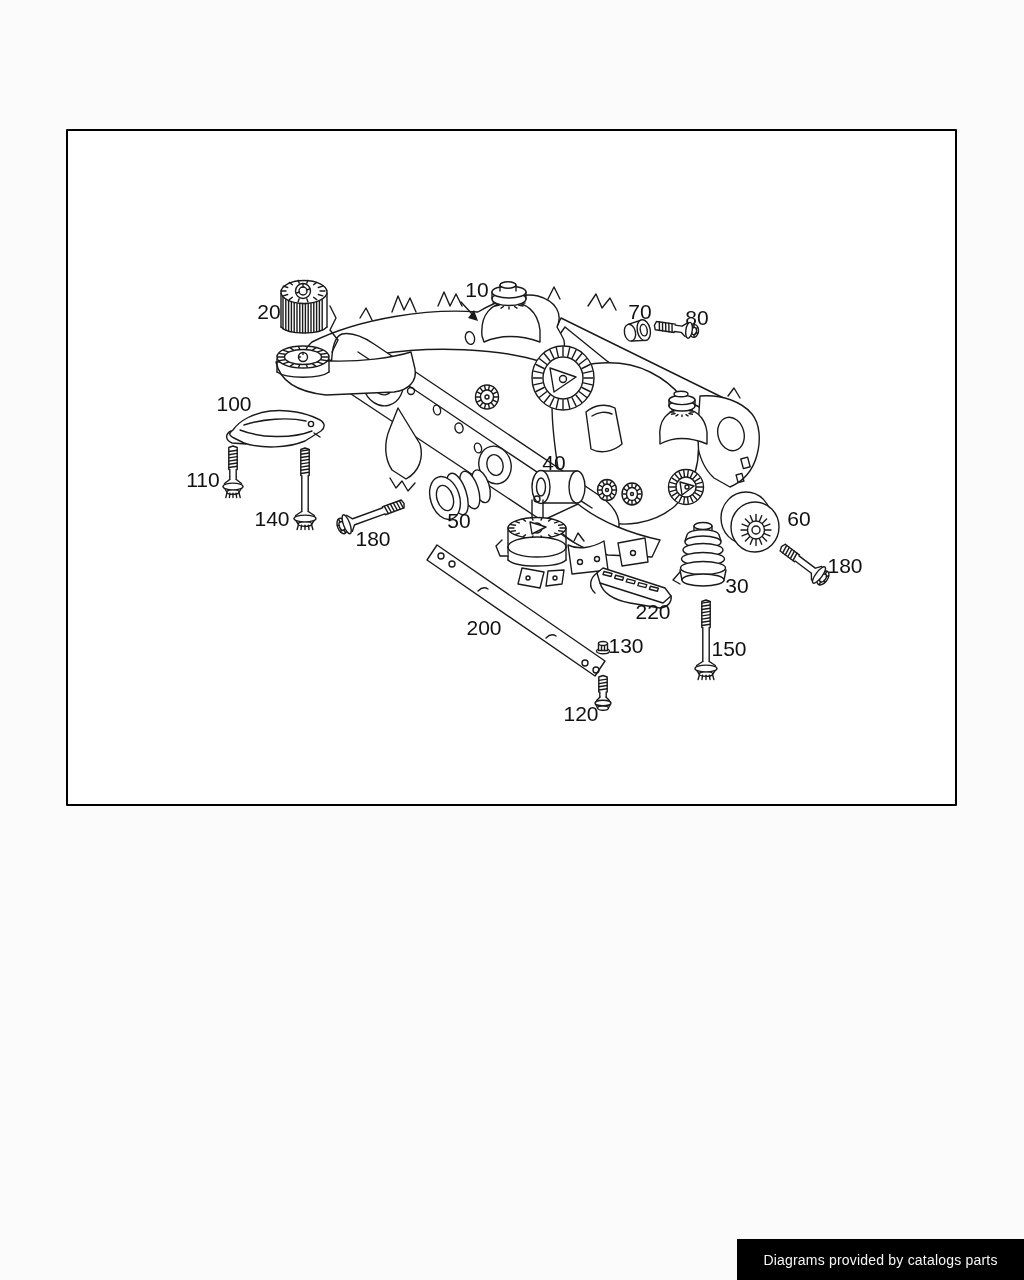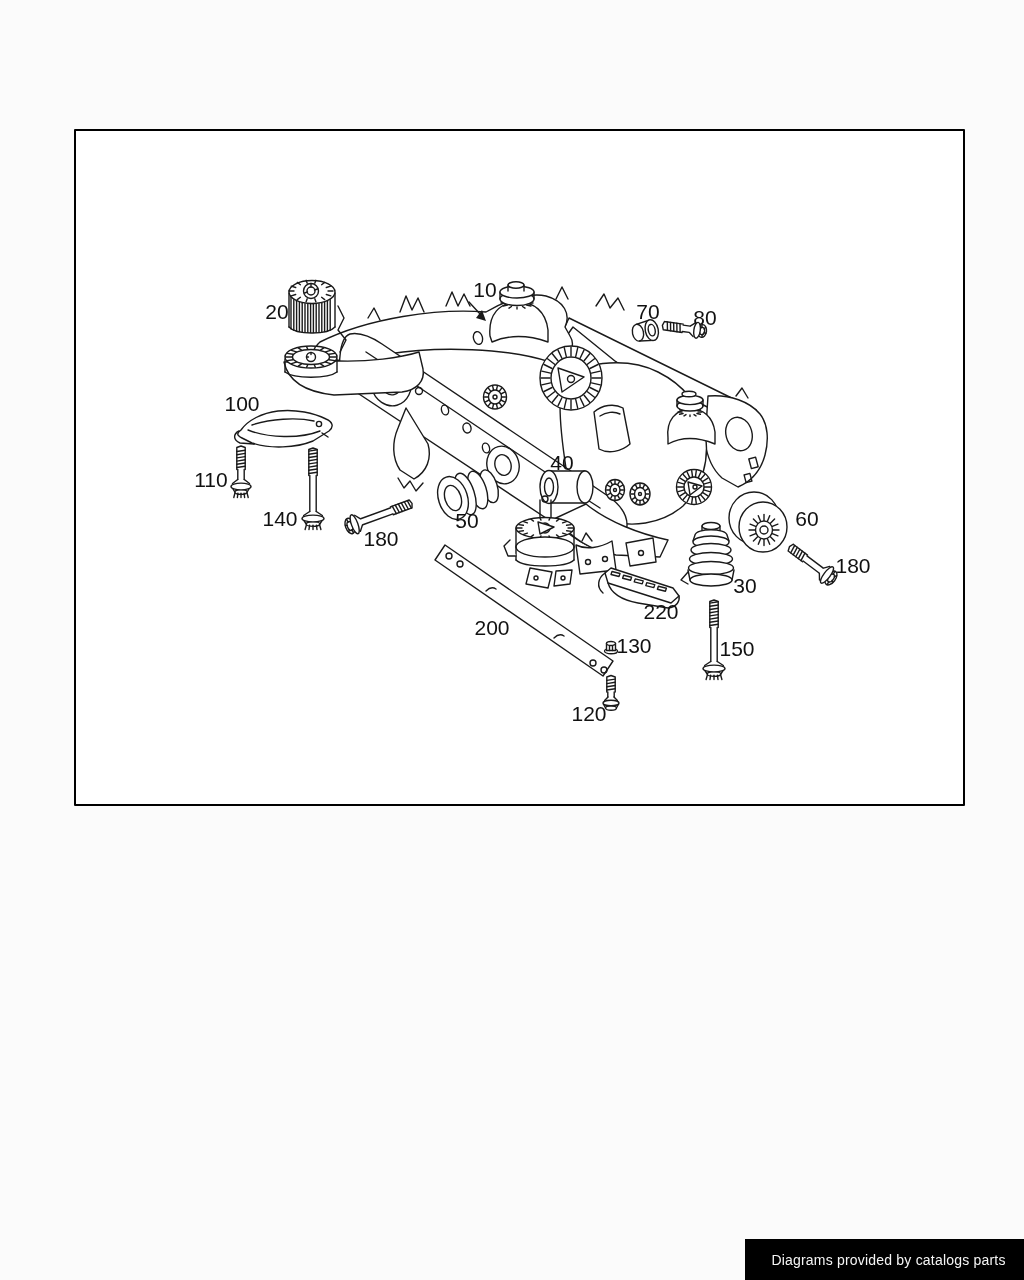--- a/index.html
+++ b/index.html
@@ -1,21 +1,21 @@
 <!DOCTYPE html>
 <html><head>
 <meta charset="utf-8">
 <style>
   html,body{margin:0;padding:0;}
   body{
     width:1024px;height:1280px;position:relative;overflow:hidden;
     background:#fbfbfb;
     font-family:"Liberation Sans", sans-serif;
   }
-  .stage{position:absolute;inset:0;margin-left:8px;}
+  .stage{position:absolute;inset:0;}
   svg{position:absolute;left:0;top:0;width:1024px;height:1280px;display:block;}
   .attribution{
     position:absolute;left:737px;top:1239px;width:287px;height:41px;
     display:flex;align-items:center;justify-content:center;
   }
   .attribution span{font-size:14px;letter-spacing:.2px;}
 </style>
 </head>
 <body style="background: rgb(251, 251, 251);">
 

